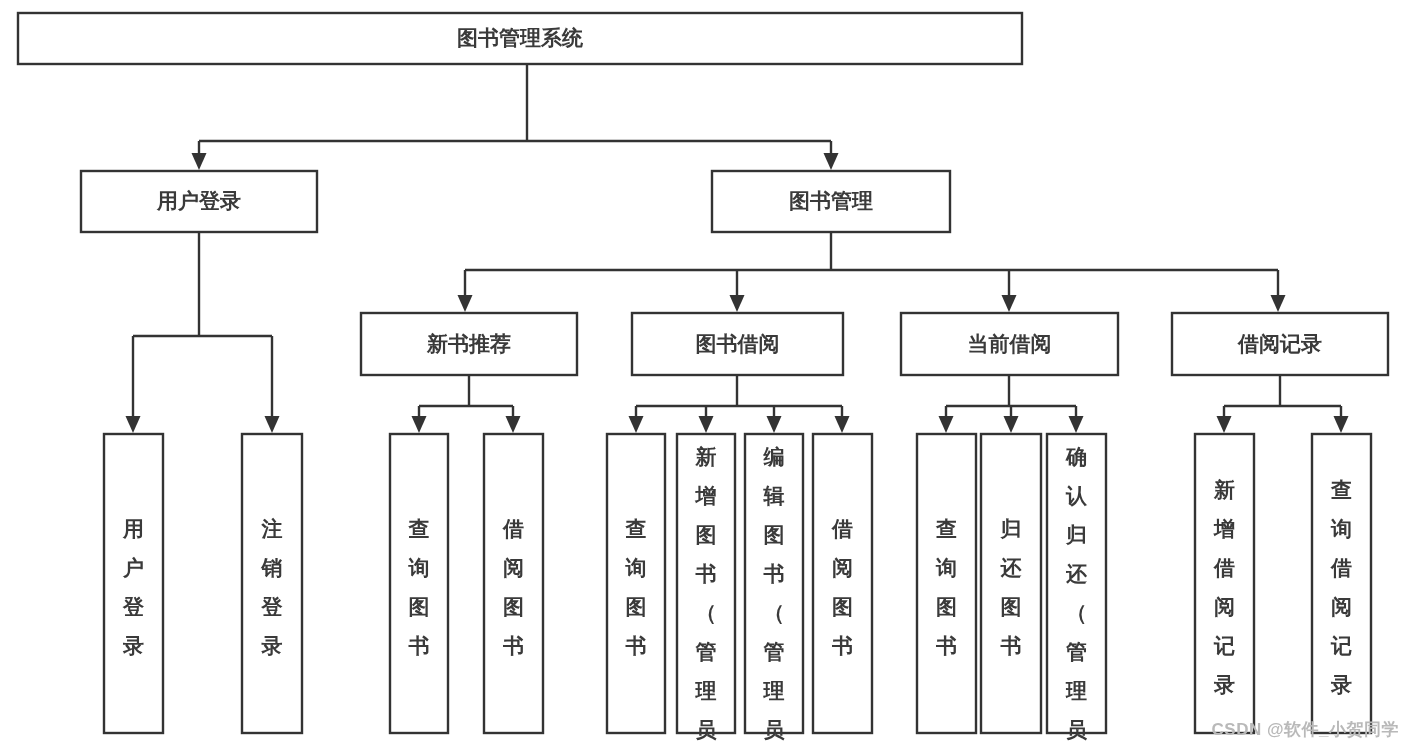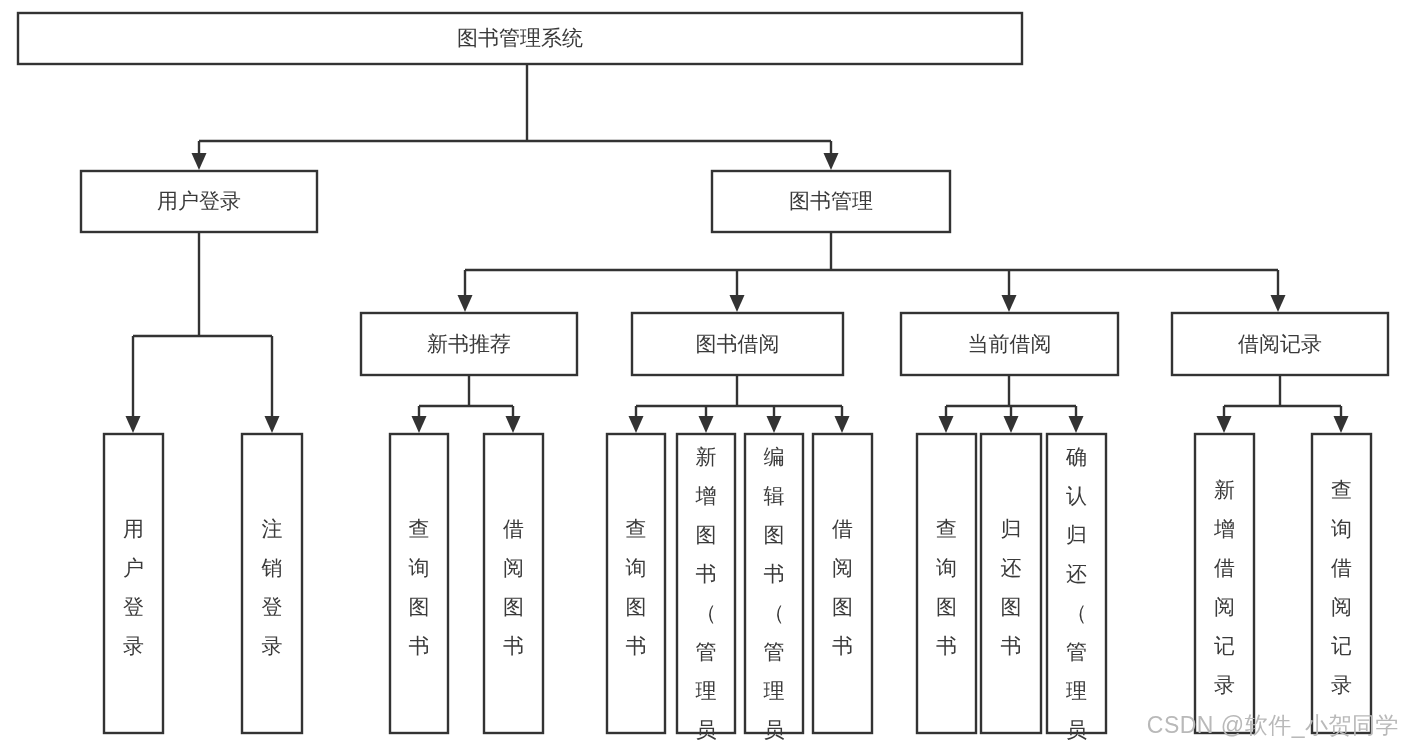--- a/index.html
+++ b/index.html
@@ -13,20 +13,21 @@
     position: relative;
     font-family: "Liberation Sans", "DejaVu Sans", sans-serif;
     overflow: hidden;
   }
   #diagram-root {
     position: absolute;
     left: 0;
     top: 0;
     width: 1405px;
     height: 747px;
+    font-weight: bold;
   }
   svg.diagram-canvas {
     display: block;
     width: 1405px;
     height: 747px;
   }
   .node-box {
     fill: #ffffff;
     stroke: #333333;
     stroke-width: 2.4;
@@ -51,21 +52,21 @@
   }
   .arrow-head {
     fill: #333333;
     stroke: none;
   }
   .watermark {
     position: absolute;
     right: 6px;
     bottom: 6px;
     font-family: "Liberation Sans", "DejaVu Sans", sans-serif;
-    font-size: 23px;
+    font-size: 17px;
     color: #b9b9b9;
     letter-spacing: 0.5px;
     white-space: nowrap;
     user-select: none;
   }
 </style>
 </head>
 <body>
 
 <div id="diagram-root">

